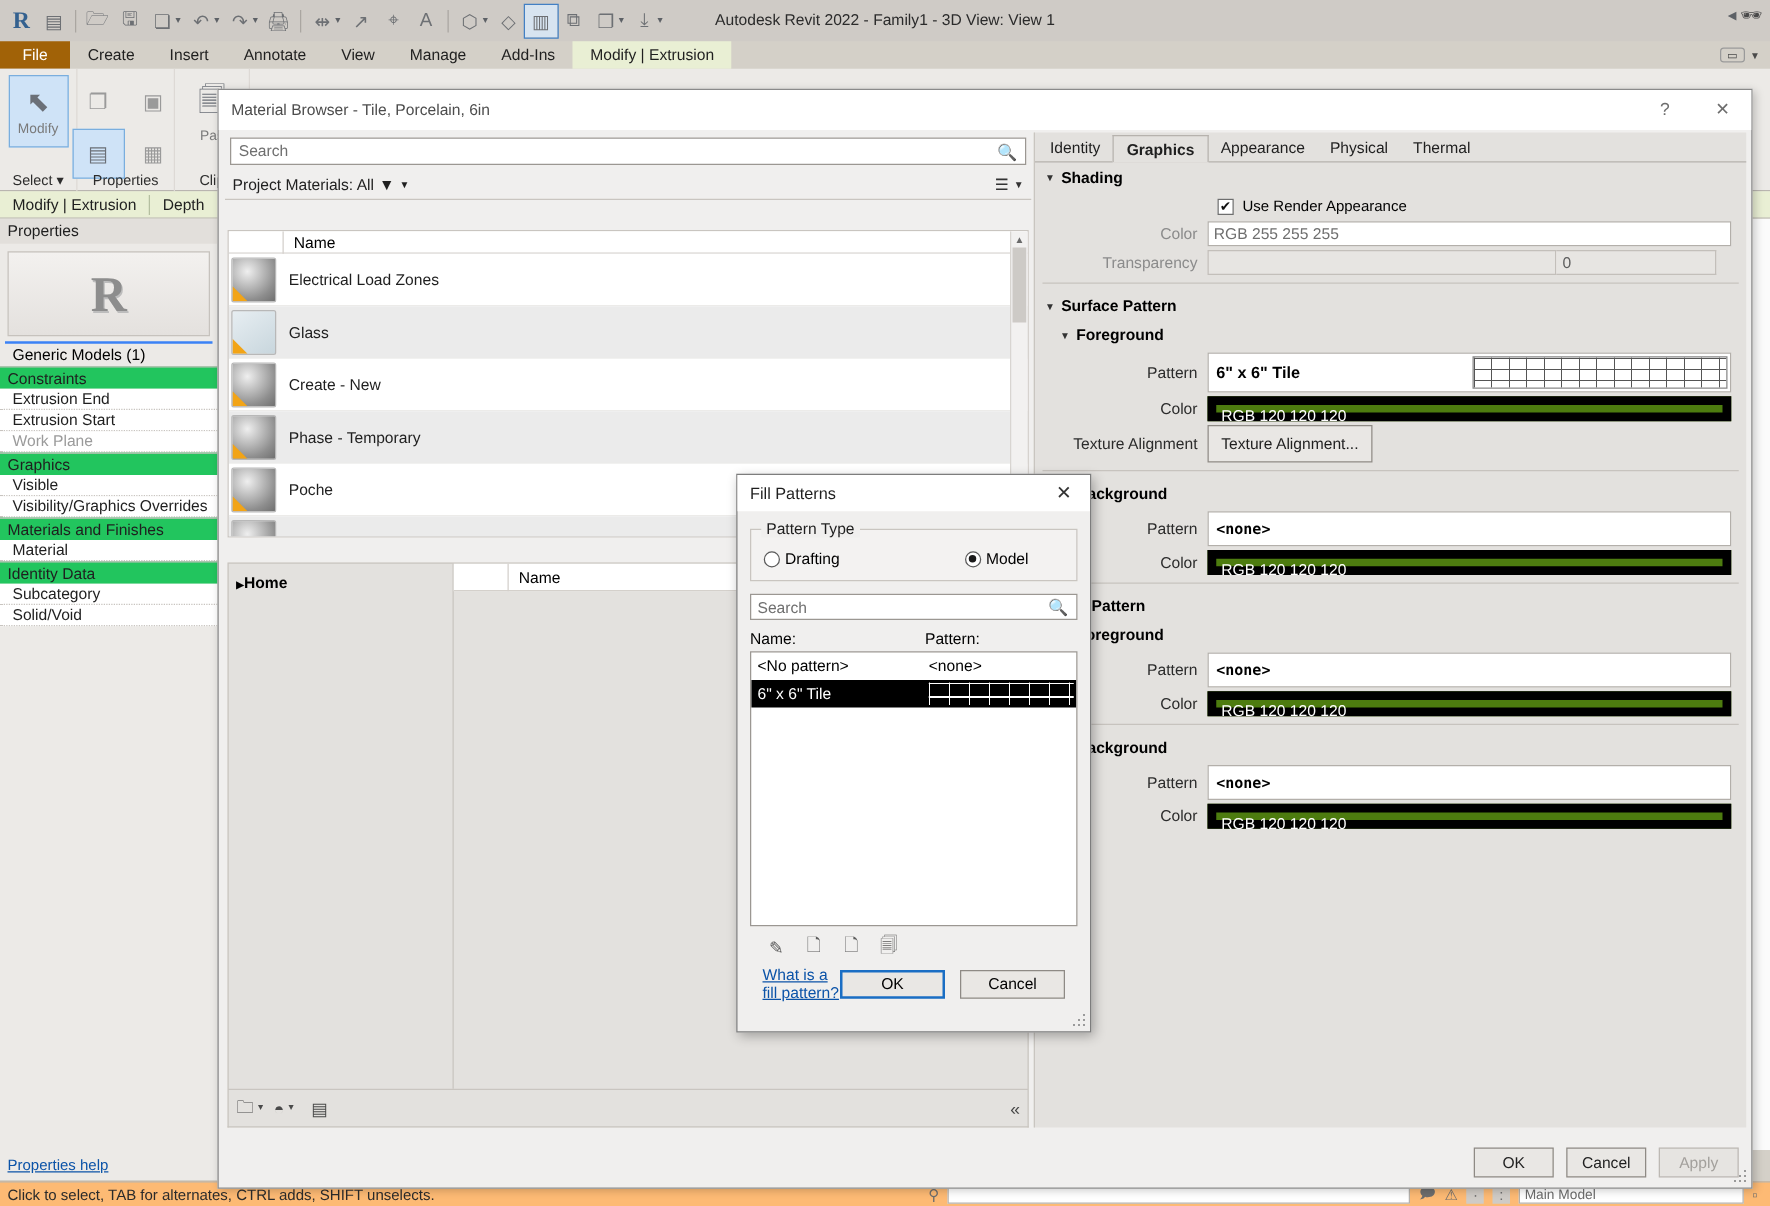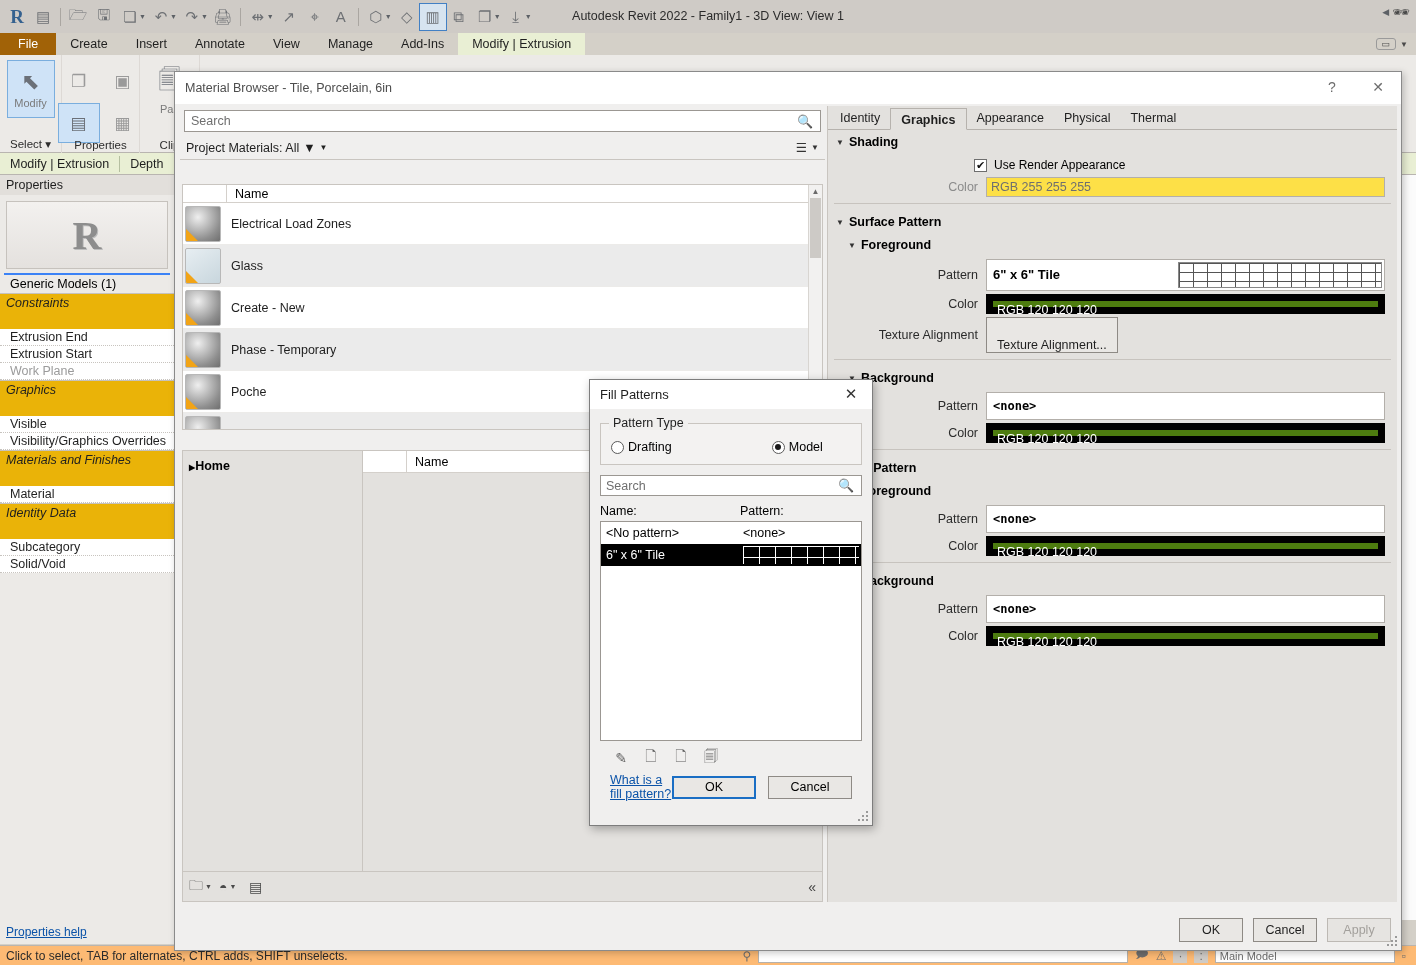--- a/index.html
+++ b/index.html
@@ -103,24 +103,23 @@
   }
   .props-thumb .r {
     font-family: "Liberation Serif", serif; font-size: 40px; font-weight: bold;
     color: #8d8d8d; text-shadow: 1px 1px 0 #bdbdbd;
   }
   .props-typesel {
     margin: 2px 4px; height: 18px; line-height: 18px; padding-left: 6px;
     background: #eceae7; border-top: 2px solid #3b82f6; font-size: 12.5px;
   }
   .prop-group {
-    height: 36px; line-height: 18px; padding-left: 6px;
-    background: #eab308; font-size: 12.5px; color: #1f1f1f;
+    height: 18px; line-height: 18px; padding-left: 6px;
+    background: #22c55e; font-size: 12.5px; color: #1f1f1f;
     border-top: 1px solid #c6c2bd;
-    font-style: italic;
   }
   .prop-row {
     height: 17px; line-height: 17px; padding-left: 10px;
     background: #fff; font-size: 12.5px; color: #1f1f1f;
     border-bottom: 1px dotted #c8c4bf;
   }
   .prop-row.disabled { color: #9b9b9b; }
   .props-help {
     position: absolute; left: 0; top: 920px; width: 175px; height: 24px;
     background: #eceae7; border-right: 1px solid #b9b5b0;
@@ -279,26 +278,26 @@
     font-weight: bold; margin-bottom: -1px;
   }
   .sec-head {
     display: flex; align-items: center; gap: 5px; font-weight: bold; font-size: 12.5px;
     padding: 5px 0 4px 8px;
   }
   .sec-head.sub { padding-left: 20px; }
   .tri { font-size: 8px; color: #333; }
   .field-row { display: flex; align-items: center; margin: 3px 0; padding-right: 12px; }
   .field-label {
-    width: 158px; text-align: right; padding-right: 8px;
+    width: 138px; text-align: right; padding-right: 8px;
     font-size: 12.5px; color: #2b2b2b;
   }
   .field-label.dim { color: #8b8b8b; }
   .inp {
-    flex: 1; height: 20px; background: #fde047; border: 1px solid #b3afaa;
+    flex: 1; height: 20px; background: #ffffff; border: 1px solid #b3afaa;
     font-size: 12.5px; line-height: 18px; padding-left: 4px; color: #6f6f6f;
   }
   .inp.colorchip {
     background: #4d7c0f; color: #fff; border: 7px solid #000000;
   }
   .inp.pattern {
     background: #fff; color: #000; font-family: "DejaVu Sans Mono", monospace;
     font-size: 12px; font-weight: bold; display: flex; align-items: center;
     height: 28px; padding-left: 6px; position: relative;
   }
@@ -316,21 +315,21 @@
     width: 13px; height: 13px; background: #fff; border: 1px solid #6e6e6e;
     display: flex; align-items: center; justify-content: center; font-size: 11px; color: #111;
   }
   .transp-row { display: flex; align-items: center; padding-right: 12px; }
   .transp-slider { flex: 1; height: 20px; background: #e7e5e2; border: 1px solid #c3bfba; }
   .transp-val {
     width: 128px; height: 20px; background: #e7e5e2; border: 1px solid #c3bfba;
     border-left: 0; font-size: 12.5px; line-height: 18px; padding-left: 5px; color: #5d5d5d;
   }
   .btn-plain {
-    height: 30px; padding: 17px 10px; background: #e9e7e4; border: 1px solid #8e8a85;
+    height: 30px; padding: 4px 10px; background: #e9e7e4; border: 1px solid #8e8a85;
     font-size: 12.5px; color: #1f1f1f; line-height: 20px; display: inline-block;
   }
   .hr { height: 1px; background: #c7c3be; margin: 6px 6px; }
 
   .mb-footer {
     position: absolute; right: 10px; bottom: 8px; display: flex; gap: 10px;
   }
   .dlg-btn {
     width: 64px; height: 24px; background: #e9e7e4; border: 1px solid #8e8a85;
     font-size: 12.5px; color: #1f1f1f; display: flex; align-items: center; justify-content: center;
@@ -662,20 +661,27 @@
           <span>Shading</span>
         </div>
         <div class="checkrow">
           <span class="cbox">✔</span>
           <span>Use Render Appearance</span>
         </div>
         <div class="field-row">
           <span class="field-label dim">Color</span>
           <span class="inp">RGB 255 255 255</span>
         </div>
+        <div class="field-row">
+          <span class="field-label dim">Transparency</span>
+          <span class="transp-row" style="flex:1">
+            <span class="transp-slider"></span>
+            <span class="transp-val">0</span>
+          </span>
+        </div>
 
         <div class="hr"></div>
 
         <div class="sec-head">
           <span class="tri">▼</span>
           <span>Surface Pattern</span>
         </div>
         <div class="sec-head sub">
           <span class="tri">▼</span>
           <span>Foreground</span>

